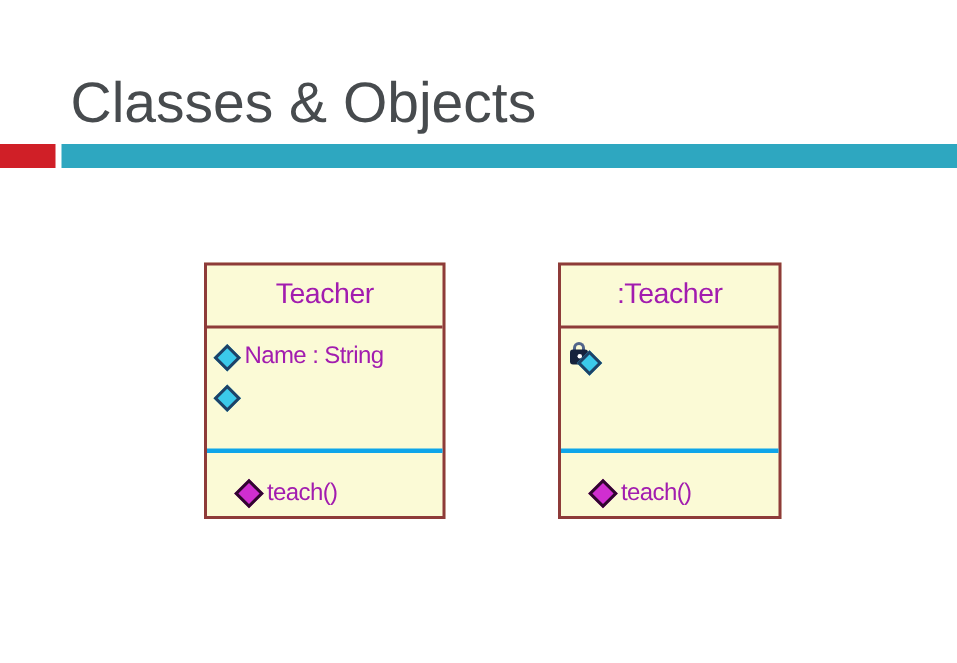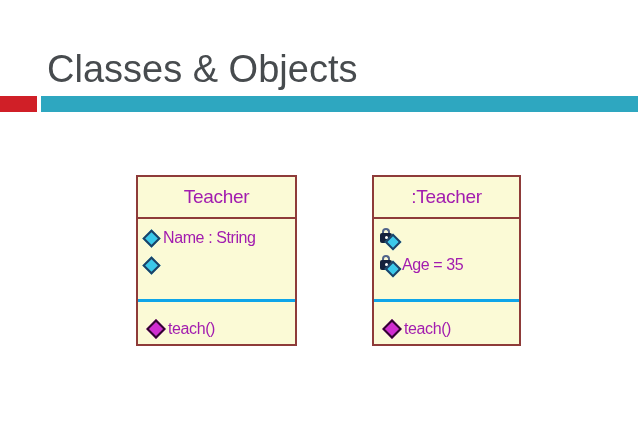--- a/index.html
+++ b/index.html
@@ -55,21 +55,21 @@
     white-space: nowrap;
     overflow: hidden;
   }
   .uml-attrs {
     height: 71px;
     border-bottom: 3px solid #0ea5e9;
     padding: 9px 4px 0 5px;
     box-sizing: content-box;
   }
   .uml-ops {
-    padding: 17px 4px 0 9px;
+    padding: 17px 4px 0 19px;
   }
   .uml-row {
     display: flex;
     align-items: center;
     height: 20px;
     margin-bottom: 7px;
     font-size: 16px;
     letter-spacing: -0.4px;
     white-space: nowrap;
   }
@@ -165,29 +165,20 @@
     <div class="uml-header">:Teacher</div>
     <div class="uml-attrs">
       <div class="uml-row">
         <span class="lock">
           <span class="shackle"></span>
           <span class="lock-body"></span>
           <span class="keyhole"></span>
           <span class="mini-diamond"></span>
         </span>
       </div>
-      <div class="uml-row">
-        <span class="lock">
-          <span class="shackle"></span>
-          <span class="lock-body"></span>
-          <span class="keyhole"></span>
-          <span class="mini-diamond"></span>
-        </span>
-        <span class="row-label">Age = 35</span>
-      </div>
     </div>
     <div class="uml-ops">
       <div class="uml-row">
         <span class="diamond-magenta"></span>
         <span class="row-label">teach()</span>
       </div>
     </div>
   </div>
 
 </div>

